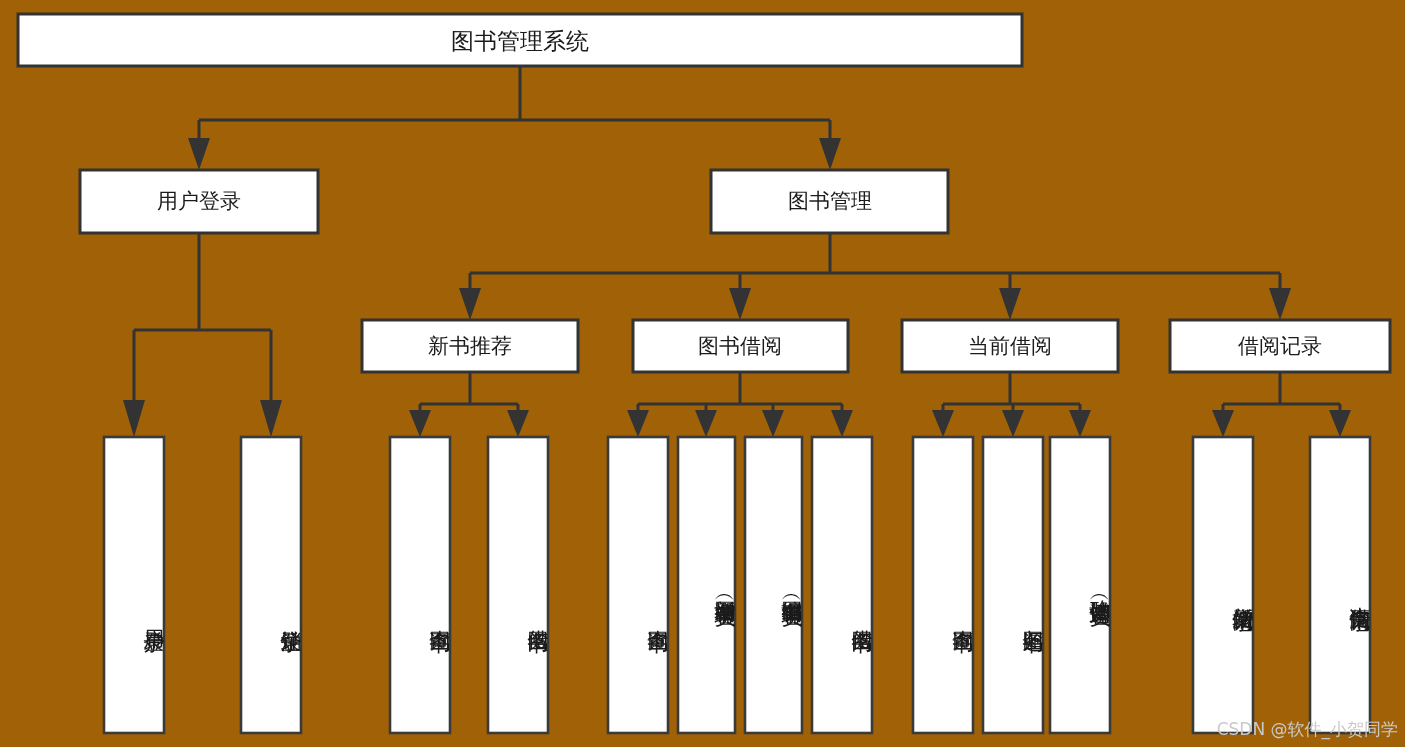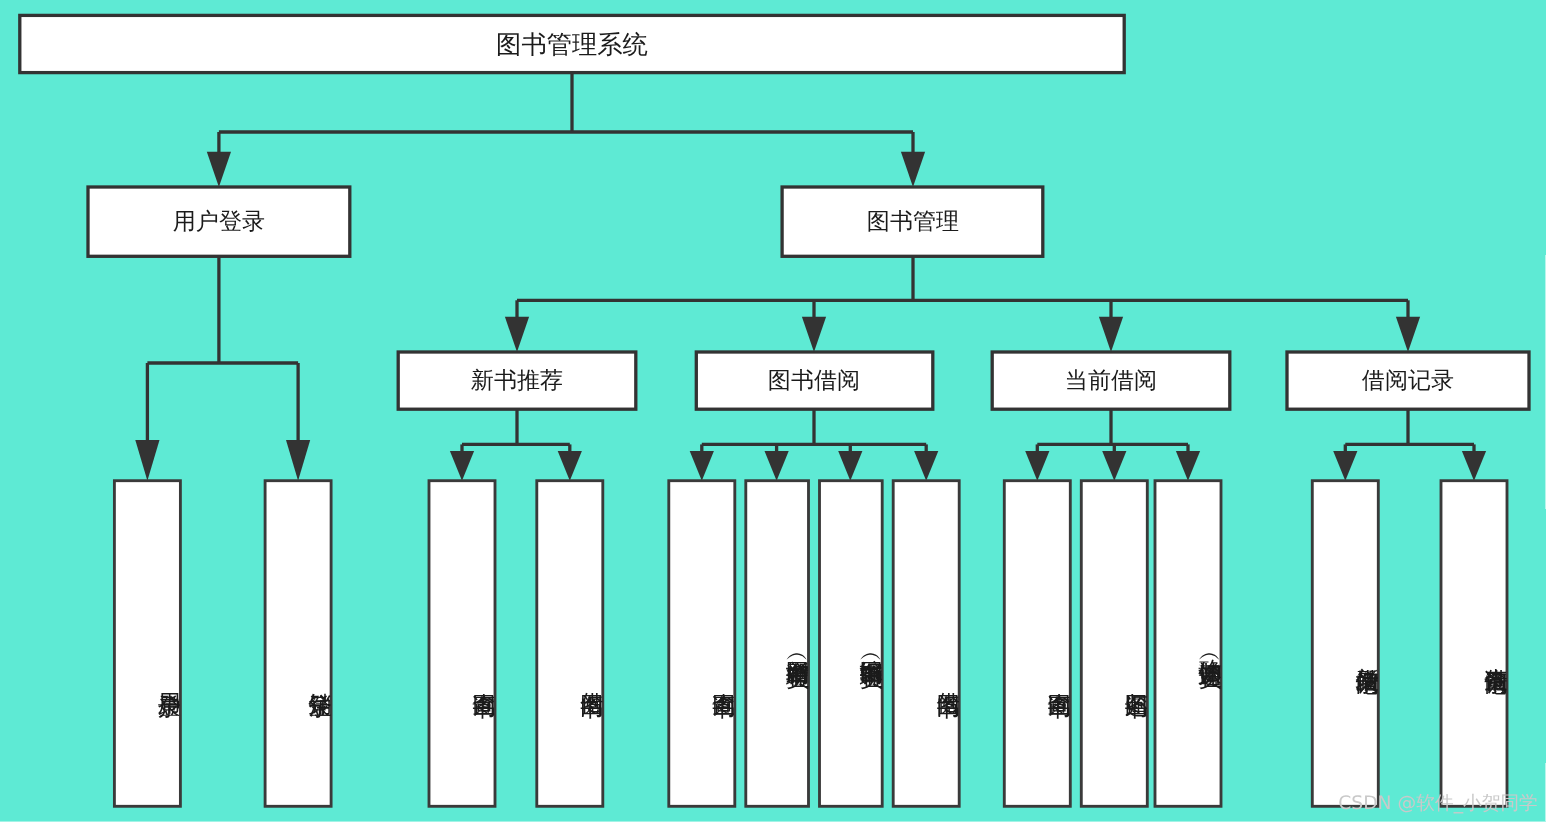--- a/index.html
+++ b/index.html
@@ -8,21 +8,21 @@
     padding: 0;
     background: #ffffff;
   }
   body {
     font-family: "DejaVu Sans", "Liberation Sans", sans-serif;
   }
   #diagram-root {
     position: relative;
     width: 1405px;
     height: 747px;
-    background: #5eead4;
+    background: #a16207;
     overflow: hidden;
   }
   svg.diagram-canvas {
     position: absolute;
     left: 0;
     top: 0;
     width: 1405px;
     height: 747px;
     display: block;
   }

